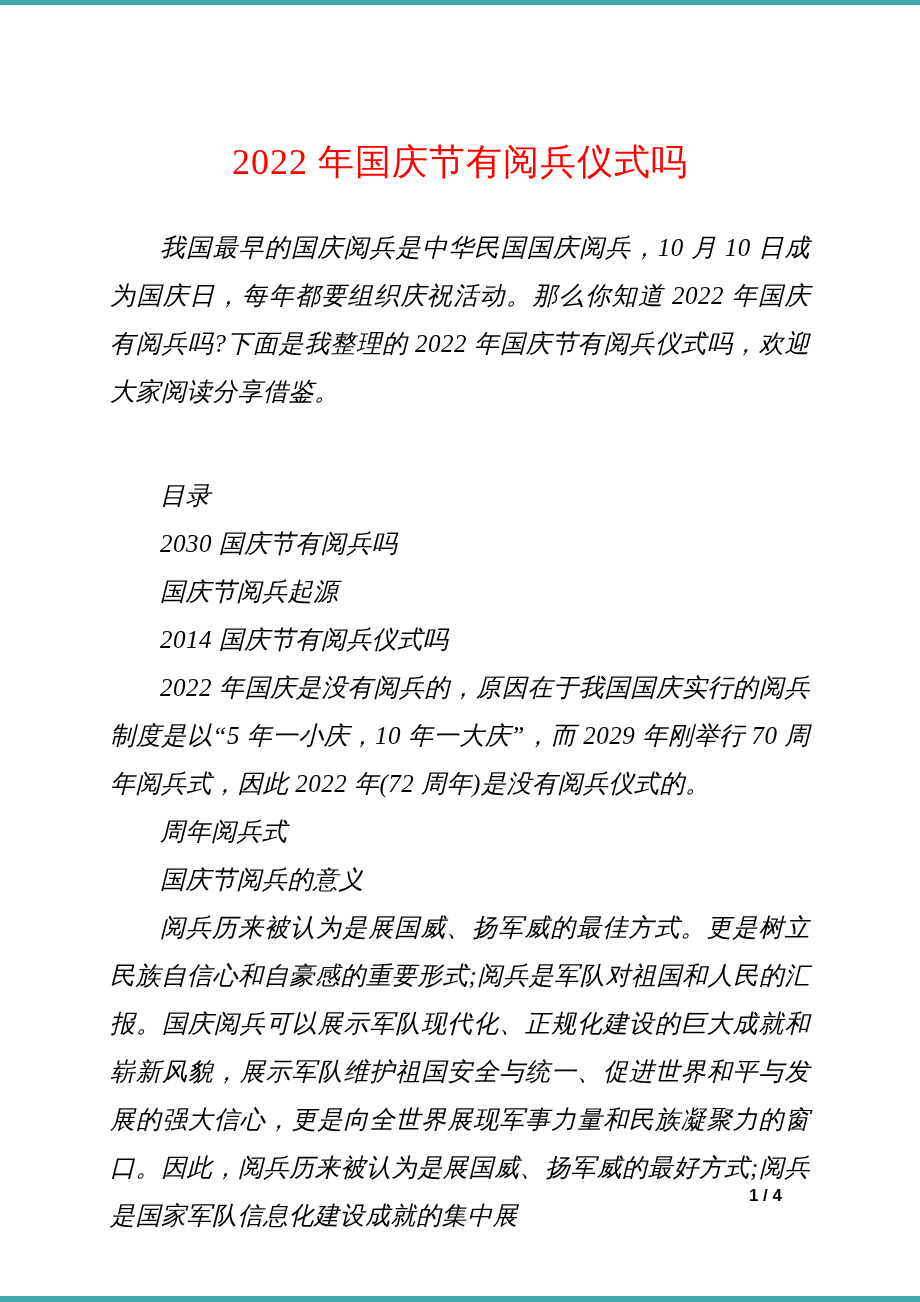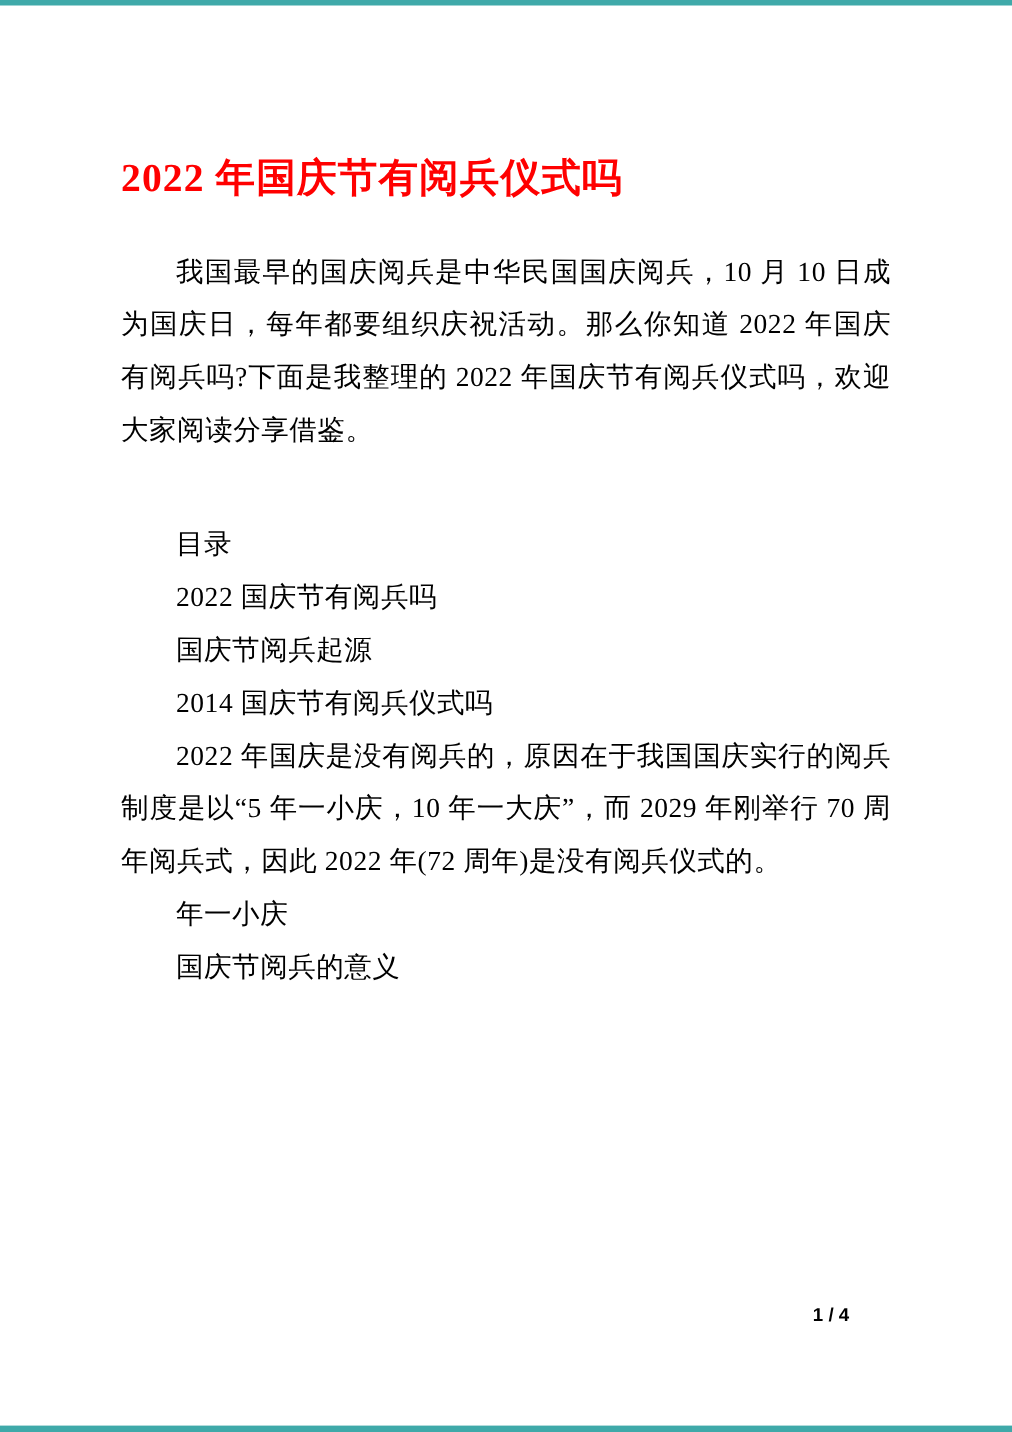--- a/index.html
+++ b/index.html
@@ -24,64 +24,66 @@
   .page-content {
     position: absolute;
     left: 110px;
     right: 110px;
     top: 0;
   }
   .doc-title {
     margin: 140px 0 0 0;
     font-size: 36px;
     line-height: 44px;
-    font-weight: bold;
-    text-align: left;
+    font-weight: normal;
+    text-align: center;
     letter-spacing: 1px;
   }
   .doc-body {
     margin-top: 40px;
   }
   .block {
     margin: 0;
     font-size: 25px;
     line-height: 48px;
     letter-spacing: 0.5px;
     color: #000000;
     text-align: justify;
     text-indent: 2em;
+    font-style: italic;
   }
   .block.spacer {
     height: 56px;
   }
   .page-num {
     position: absolute;
     top: 1186px;
-    right: 148px;
+    right: 138px;
     font-family: "Liberation Sans", "DejaVu Sans", sans-serif;
     font-weight: bold;
     font-size: 17px;
     color: #000000;
   }
 </style>
 </head>
 <body>
 
 <div class="accent-line top" style="background: rgb(63, 169, 169);"></div>
 
 <div class="page-content">
   <h1 class="doc-title" style="color: rgb(255, 0, 0);">2022 年国庆节有阅兵仪式吗</h1>
   <div class="doc-body">
       <p class="block paragraph">我国最早的国庆阅兵是中华民国国庆阅兵，10 月 10 日成为国庆日，每年都要组织庆祝活动。那么你知道 2022 年国庆有阅兵吗?下面是我整理的 2022 年国庆节有阅兵仪式吗，欢迎大家阅读分享借鉴。</p>
       <p class="block spacer"></p>
       <p class="block line">目录</p>
-      <p class="block line">2022 国庆节有阅兵吗</p>
+      <p class="block line">2030 国庆节有阅兵吗</p>
       <p class="block line">国庆节阅兵起源</p>
       <p class="block line">2014 国庆节有阅兵仪式吗</p>
       <p class="block paragraph">2022 年国庆是没有阅兵的，原因在于我国国庆实行的阅兵制度是以“5 年一小庆，10 年一大庆”，而 2029 年刚举行 70 周年阅兵式，因此 2022 年(72 周年)是没有阅兵仪式的。</p>
-      <p class="block line">年一小庆</p>
+      <p class="block line">周年阅兵式</p>
       <p class="block line">国庆节阅兵的意义</p>
+      <p class="block paragraph">阅兵历来被认为是展国威、扬军威的最佳方式。更是树立民族自信心和自豪感的重要形式;阅兵是军队对祖国和人民的汇报。国庆阅兵可以展示军队现代化、正规化建设的巨大成就和崭新风貌，展示军队维护祖国安全与统一、促进世界和平与发展的强大信心，更是向全世界展现军事力量和民族凝聚力的窗口。因此，阅兵历来被认为是展国威、扬军威的最好方式;阅兵是国家军队信息化建设成就的集中展</p>
     </div>
 </div>
 
 <div class="page-num">1 / 4</div>
 
 <div class="accent-line bottom" style="background: rgb(63, 169, 169);"></div>
 
 </body></html>

